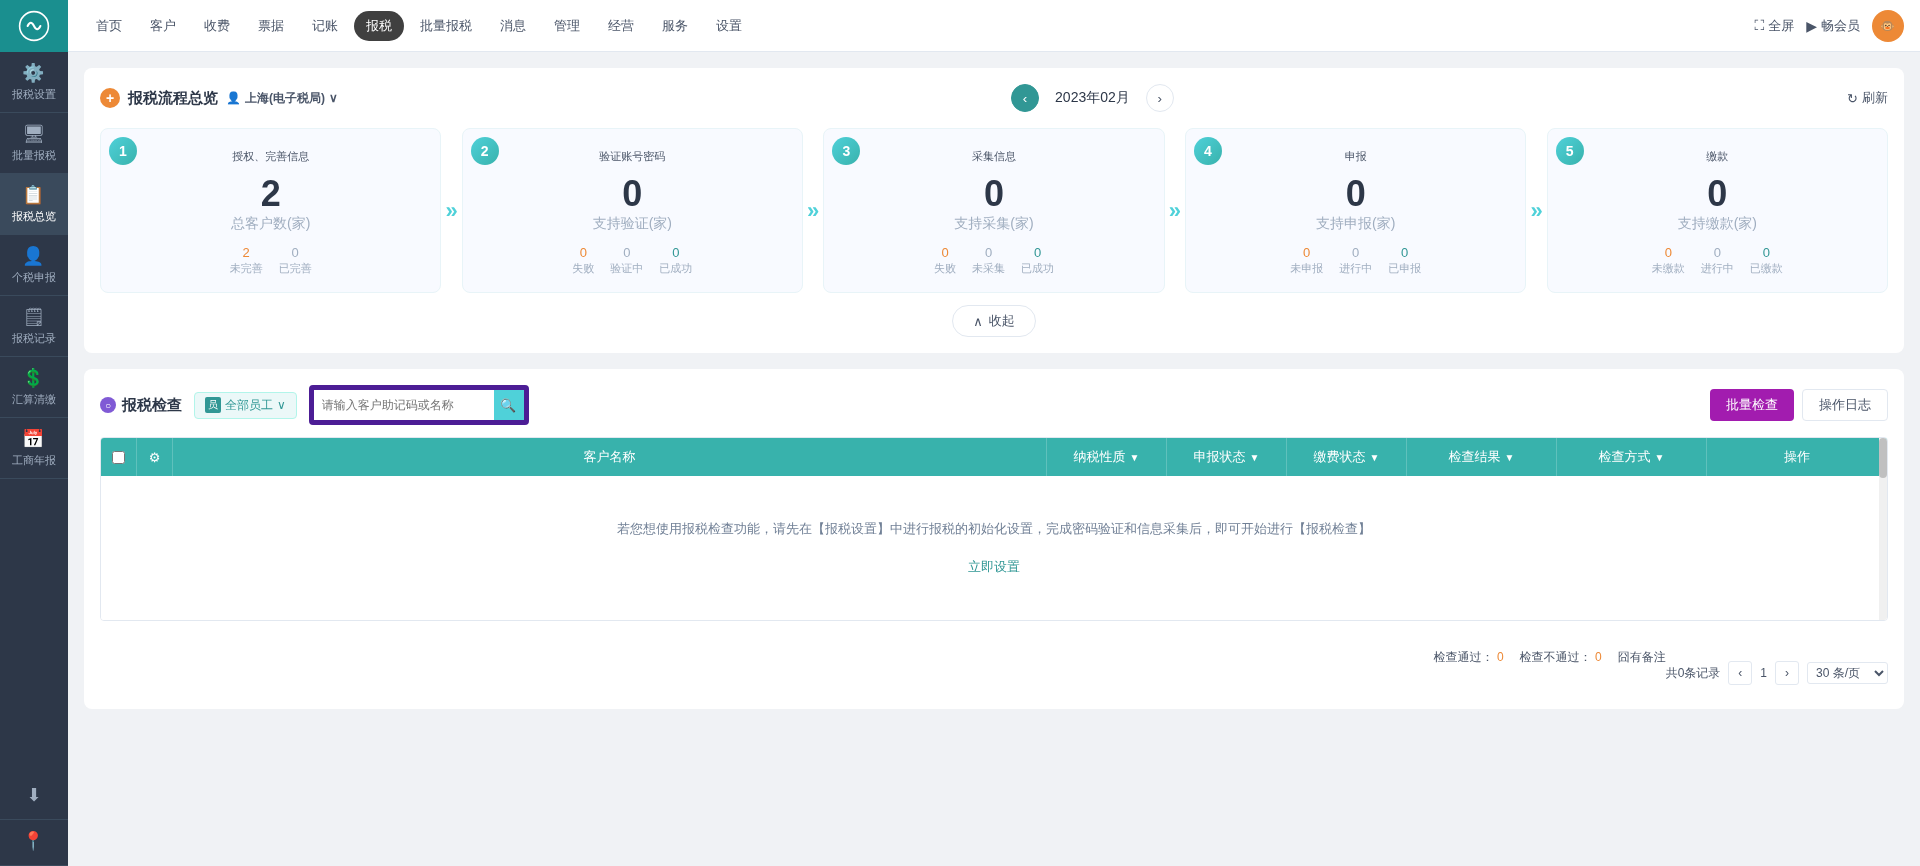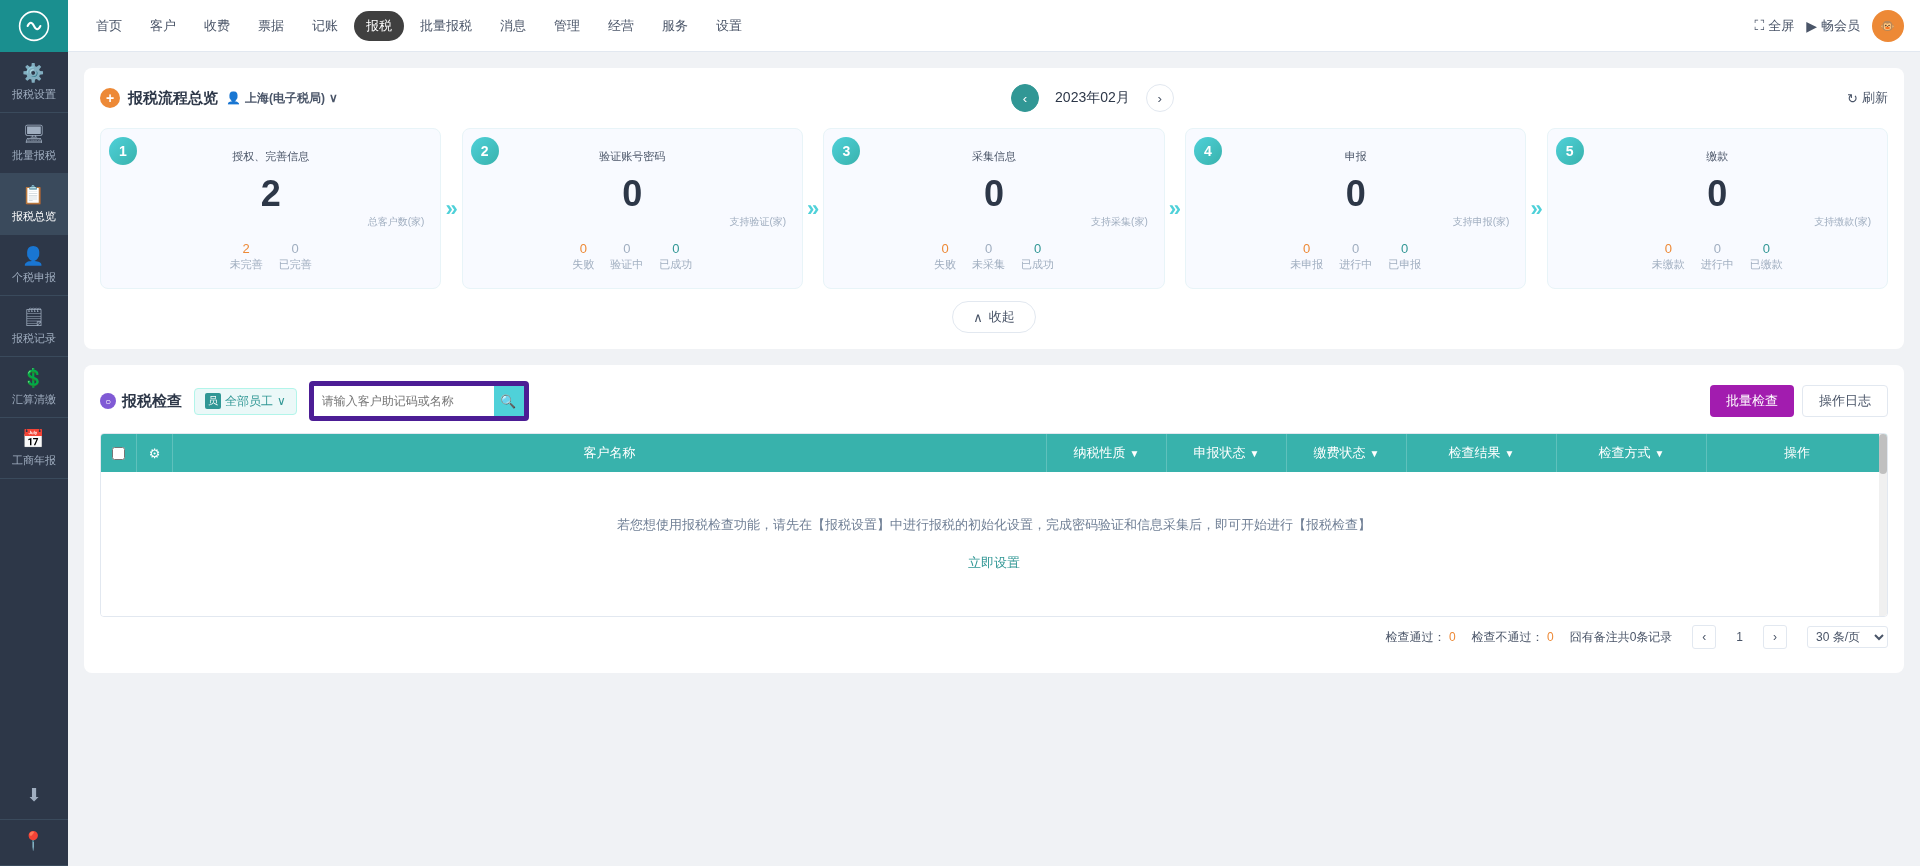--- a/index.html
+++ b/index.html
@@ -208,22 +208,22 @@
       padding-top: 4px;
     }
     .step-count {
       text-align: center;
       font-size: 36px;
       font-weight: bold;
       color: #2d3748;
       line-height: 1.2;
     }
     .step-label {
-      text-align: right;
-      font-size: 10px;
+      text-align: center;
+      font-size: 14px;
       color: #a0aec0;
       margin-bottom: 12px;
     }
     .step-stats {
       display: flex;
       justify-content: center;
       gap: 16px;
     }
     .stat-item {
       display: flex;
@@ -384,21 +384,22 @@
       align-items: center;
       justify-content: flex-end;
       padding: 8px 0;
       font-size: 12px;
       color: #4a5568;
     }
     .footer-stats { display: flex; gap: 16px; }
     .pagination {
       display: flex;
       align-items: center;
-      gap: 20px;
+      gap: 8px;
+      margin-top: 32px;
     }
     .page-btn {
       width: 24px;
       height: 24px;
       border: 1px solid #e2e8f0;
       background: #fff;
       border-radius: 3px;
       cursor: pointer;
       display: flex;
       align-items: center;

